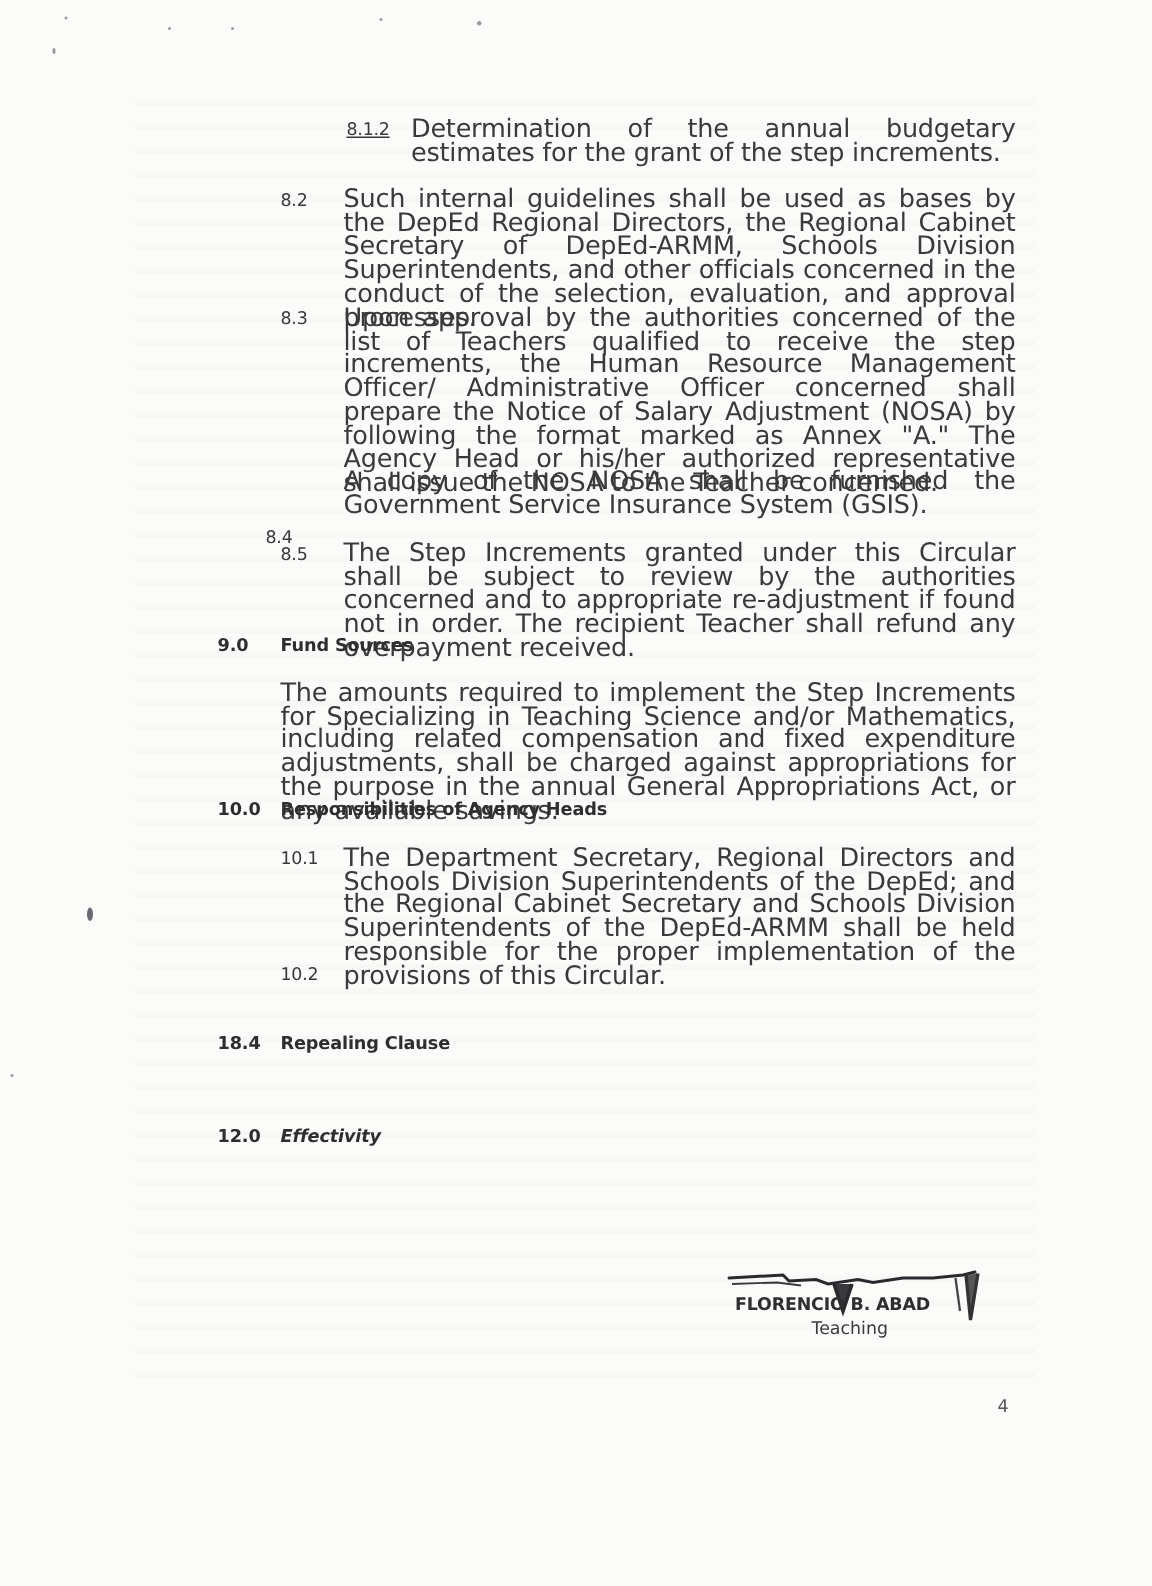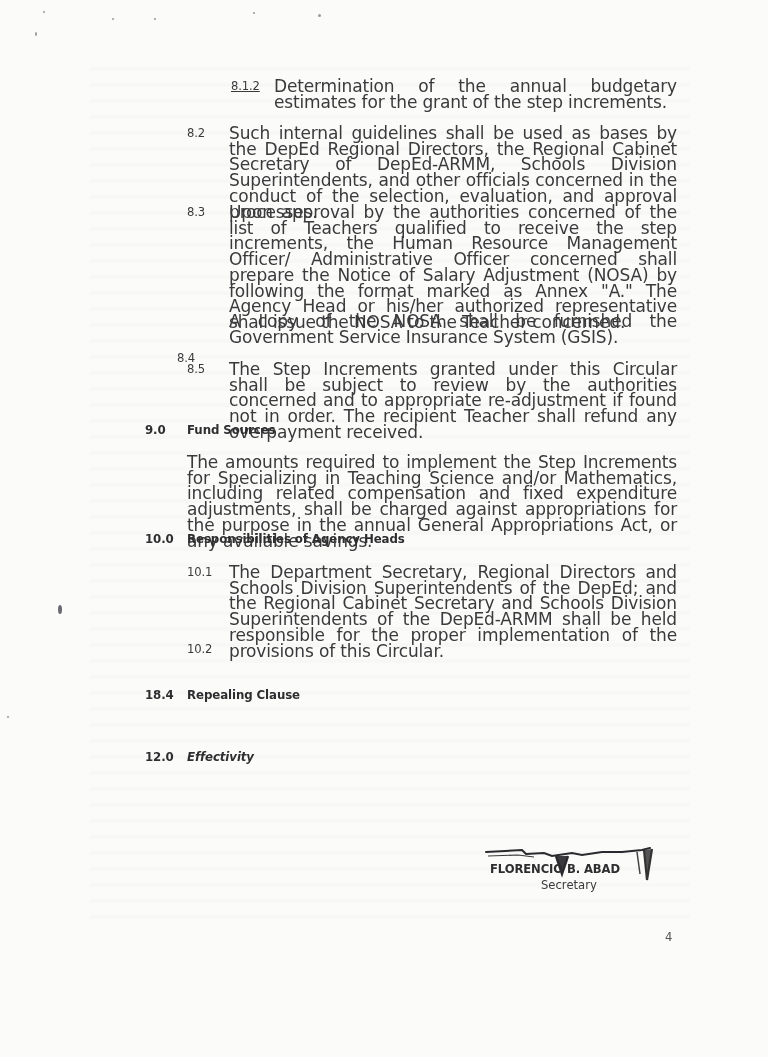--- a/index.html
+++ b/index.html
@@ -138,17 +138,17 @@
 
   <div class="sig-wrap">
     <svg class="sig-stroke" width="180" height="50" viewBox="0 0 180 50">
       <path d="M4 8 L40 6 L44 10 L62 9 L70 12 L90 9 L100 11 L120 8 L140 8 L160 6 L168 4" stroke="#2a2a2e" stroke-width="2" fill="none" stroke-linecap="round"></path>
       <path d="M6 12 L36 11 L52 13" stroke="#3a3a3e" stroke-width="1.2" fill="none"></path>
       <path d="M74 12 L80 30 L86 12" stroke="#2a2a2e" stroke-width="2.4" fill="#3a3a3e"></path>
       <path d="M162 6 L165 36 L170 5" stroke="#333" stroke-width="2.2" fill="#555"></path>
       <path d="M155 8 L158 30" stroke="#444" stroke-width="1.5" fill="none"></path>
     </svg>
     <div class="sig-name">FLORENCIO B. ABAD</div>
-    <div class="sig-title">Secretary</div>
+    <div class="sig-title">Teaching</div>
   </div>
 
   <div class="page-no">4</div>
 </div>
 
 </body></html>

